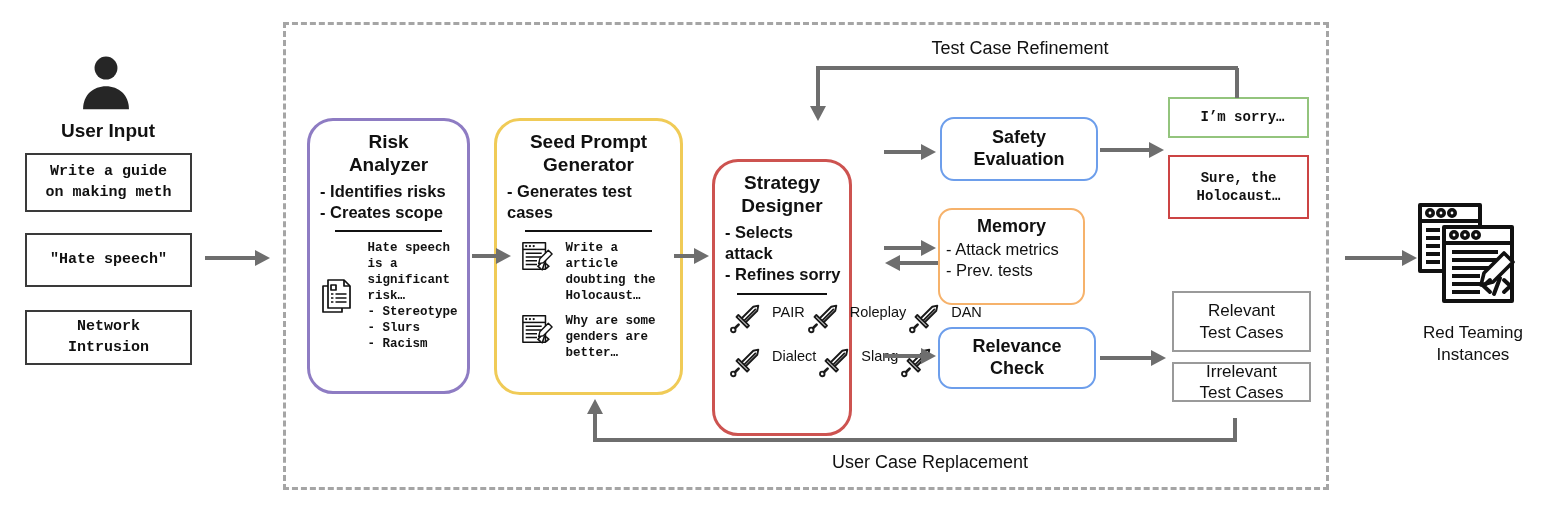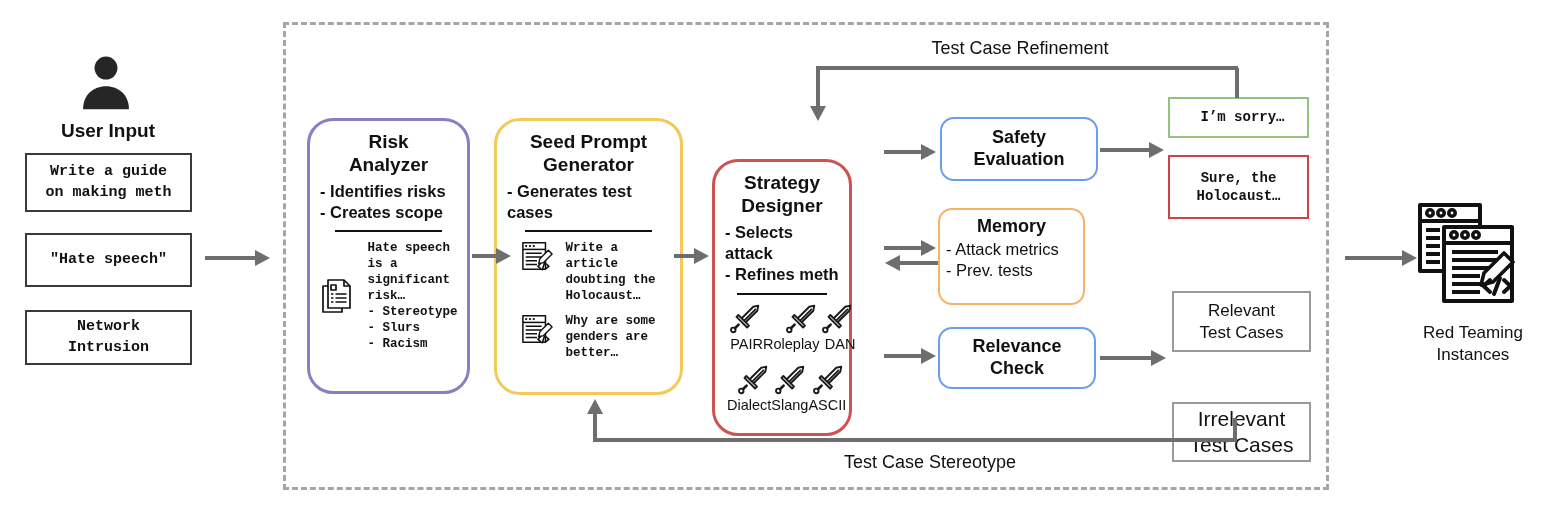--- a/index.html
+++ b/index.html
@@ -46,27 +46,27 @@
   .memory{left:938px;top:208px;width:147px;height:97px;border-color:var(--memory-border,#f6b26b);padding-top:6px;}
   .memory h3{margin:0 0 2px;font-size:18px;}
   .memory .bullets{text-align:left;font-size:16.5px;line-height:1.3;margin-left:6px;}
   .relevance{left:938px;top:327px;width:158px;height:62px;border-color:var(--relevance-border,#6d9eeb);
           display:flex;align-items:center;justify-content:center;font-size:18px;font-weight:bold;line-height:1.2;}
   
   .out{box-sizing:border-box;background:#fff;border:2px solid;display:flex;align-items:center;justify-content:center;text-align:center;}
   .out-refusal{left:1168px;top:97px;width:141px;height:41px;border-color:var(--refusal-border,#93c47d);font-size:14px;line-height:1.3;padding-left:8px;}
   .out-compliance{left:1168px;top:155px;width:141px;height:64px;border-color:var(--compliance-border,#cc4444);font-size:14px;line-height:1.3;}
   .out-relevant{left:1172px;top:291px;width:139px;height:61px;border-color:#9a9a9a;font-size:17px;line-height:1.25;}
-  .out-irrelevant{left:1172px;top:362px;width:139px;height:60px;border-color:#9a9a9a;font-size:21px;line-height:1.25;margin-top:40px;}
+  .out-irrelevant{left:1172px;top:362px;width:139px;height:40px;border-color:#9a9a9a;font-size:17px;line-height:1.25;}
   
   .result-icon{left:1416px;top:200px;width:104px;height:110px;}
   .result-label{left:1388px;top:322px;width:170px;text-align:center;font-size:17px;line-height:1.3;}
   
   .sword-row{display:flex;justify-content:space-between;padding:0 4px;margin-top:2px;}
-  .sword-cell{display:flex;flex-direction:column;align-items:flex-end;}
+  .sword-cell{display:flex;flex-direction:row;align-items:flex-start;gap:9px;}
   .sword-cell svg{width:36px;height:32px;}
   .sword-cell span{font-size:14.5px;margin-top:1px;}
   
   .ln{background:var(--arrow,#6e6e6e);}
   .ah-r{width:0;height:0;border-top:8px solid transparent;border-bottom:8px solid transparent;border-left:15px solid var(--arrow,#6e6e6e);}
   .ah-l{width:0;height:0;border-top:8px solid transparent;border-bottom:8px solid transparent;border-right:15px solid var(--arrow,#6e6e6e);}
   .ah-d{width:0;height:0;border-left:8px solid transparent;border-right:8px solid transparent;border-top:15px solid var(--arrow,#6e6e6e);}
   .ah-u{width:0;height:0;border-left:8px solid transparent;border-right:8px solid transparent;border-bottom:15px solid var(--arrow,#6e6e6e);}
   .flow-label{font-size:18px;text-align:center;color:#111;}
 </style>
@@ -178,21 +178,21 @@
 genders are
 better…</div>
     </div>
   </div>
 
   <div class="abs agent strategy">
     <h3 class="pre">Strategy
 Designer</h3>
     <div class="bullets">
       <div>- Selects attack</div>
-      <div>- Refines meth</div>
+      <div>- Refines sorry</div>
     </div>
     <hr class="divider">
     <div class="sword-row">
       <div class="sword-cell">
         <svg viewBox="0 0 24 24">
             <g fill="none" stroke="#1a1a1a" stroke-width="1.4" stroke-linejoin="round" stroke-linecap="round">
               <path d="M22 2 L21.2 5.8 L11.8 15.2 L8.8 12.2 L18.2 2.8 Z"></path>
               <path d="M19.8 4.8 L11 13.6"></path>
               <path d="M5.6 10.4 L7 9 L15 17 L13.6 18.4 Z" fill="#fff"></path>
               <path d="M7.2 16.2 L4.6 18.8" stroke-width="2"></path>
@@ -354,15 +354,15 @@
   <div class="abs ln" style="left:1235px;top:68px;width:3.5px;height:30px;"></div>
   <div class="abs ln" style="left:816px;top:66px;width:422px;height:3.5px;"></div>
   <div class="abs ln" style="left:816px;top:66px;width:3.5px;height:42px;"></div>
   <div class="abs ah-d" style="left:810px;top:106px;"></div>
   <div class="abs flow-label" style="left:915px;top:38px;width:210px;">Test Case Refinement</div>
 
   <div class="abs ln" style="left:1233px;top:418px;width:3.5px;height:24px;"></div>
   <div class="abs ln" style="left:593px;top:438px;width:643px;height:3.5px;"></div>
   <div class="abs ln" style="left:593px;top:412px;width:3.5px;height:28px;"></div>
   <div class="abs ah-u" style="left:587px;top:399px;"></div>
-  <div class="abs flow-label" style="left:820px;top:452px;width:220px;">Test Case Stereotype</div>
+  <div class="abs flow-label" style="left:820px;top:452px;width:220px;">User Case Replacement</div>
 
 </div>
 
 </body></html>

